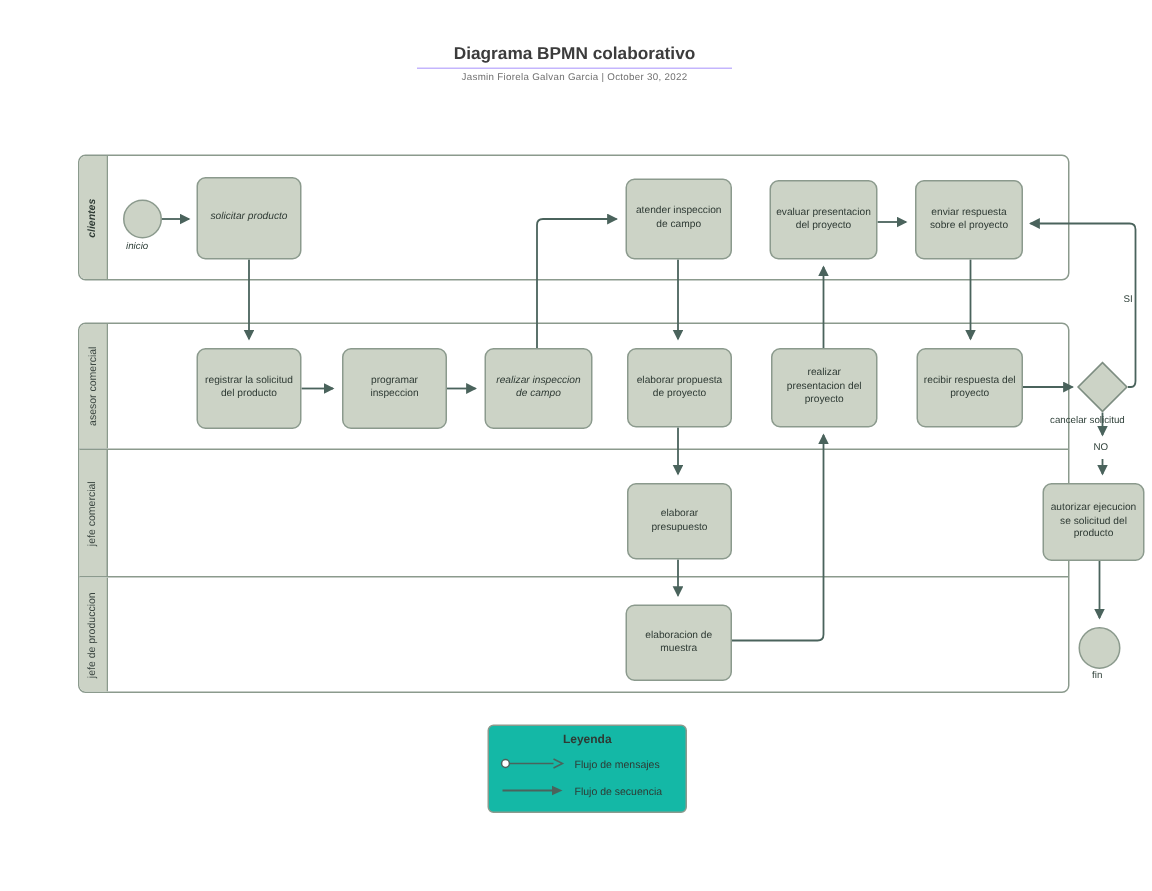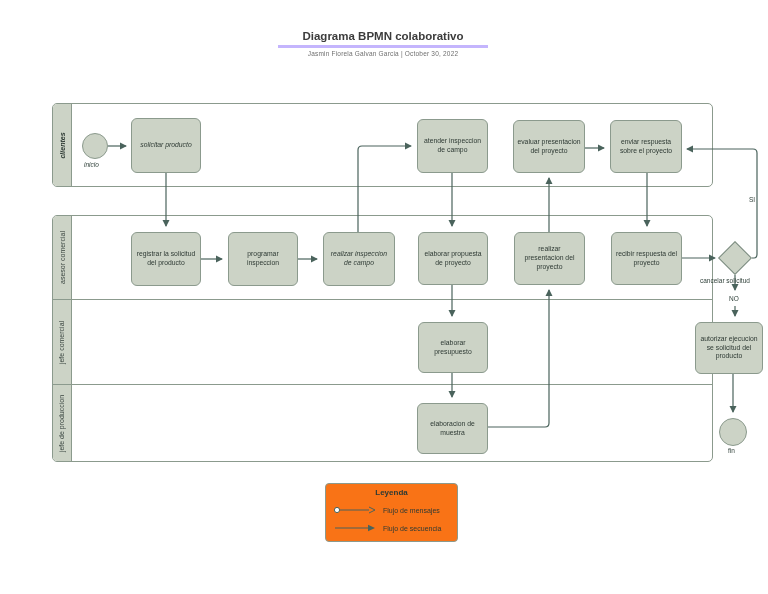--- a/index.html
+++ b/index.html
@@ -2,21 +2,21 @@
 <html><head>
 <meta charset="utf-8">
 <style>
   html,body{margin:0;padding:0;background:#ffffff;}
   #canvas{
     position:relative;width:768px;height:594px;overflow:hidden;
     font-family:"Liberation Sans",sans-serif;color:#2e3a34;background:#ffffff;
   }
   
   .title-wrap{position:absolute;left:278px;top:30px;width:210px;text-align:center;}
-  .title-heading{font-size:11.5px;font-weight:bold;color:#3c3c3c;padding-bottom:3px;border-bottom:3px solid #c4b5fd;}
+  .title-heading{font-size:11.5px;font-weight:bold;color:#3c3c3c;padding-bottom:3px;border-bottom:1px solid #c4b5fd;}
   .title-sub{font-size:6.5px;color:#6f6f6f;margin-top:2px;letter-spacing:.2px;}
   
   .pool{position:absolute;border:1px solid #8b9a8d;border-radius:5px;background:#ffffff;box-sizing:border-box;}
   .lane{position:absolute;left:0;width:100%;box-sizing:border-box;}
   .lane + .lane{border-top:1px solid #8b9a8d;}
   .lane-header{position:absolute;left:0;top:0;bottom:0;width:19px;background:#ccd3c6;border-right:1px solid #8b9a8d;display:flex;align-items:center;justify-content:center;box-sizing:border-box;}
   .lane-label{transform:rotate(-90deg);white-space:nowrap;font-size:7px;color:#3a4540;}
   .lane-label.emph{font-weight:bold;font-style:italic;color:#2e3a34;}
   
   .task{
@@ -25,21 +25,21 @@
     font-size:6.8px;line-height:1.3;padding:3px;box-sizing:border-box;color:#2e3a34;
   }
   .task.italic{font-style:italic;}
   .event-circle{position:absolute;background:#ccd3c6;border:1.3px solid #8b9a8d;border-radius:50%;box-sizing:border-box;}
   .gateway{position:absolute;background:#ccd3c6;border:1px solid #7d8d82;transform:rotate(45deg);box-sizing:border-box;}
   .flow-label{position:absolute;font-size:6.5px;color:#30413a;white-space:nowrap;}
   .flow-label.italic{font-style:italic;}
   
   #connectors{position:absolute;left:0;top:0;pointer-events:none;}
   
-  .legend{position:absolute;left:325px;top:483px;width:133px;height:59px;background:#f97316;border:1px solid #8b9a8d;border-radius:4px;box-sizing:border-box;padding:4px 6px;}
+  .legend{position:absolute;left:325px;top:483px;width:133px;height:59px;background:#14b8a6;border:1px solid #8b9a8d;border-radius:4px;box-sizing:border-box;padding:4px 6px;}
   .legend-title{text-align:center;font-size:8px;font-weight:bold;color:#2e3a34;margin-bottom:4px;}
   .legend-row{display:flex;align-items:center;gap:5px;height:18px;}
   .legend-row .sym{flex:0 0 46px;}
   .legend-row .lbl{font-size:7px;color:#2e3a34;white-space:nowrap;}
 </style>
 </head>
 <body>
 
 <div id="canvas">
 

